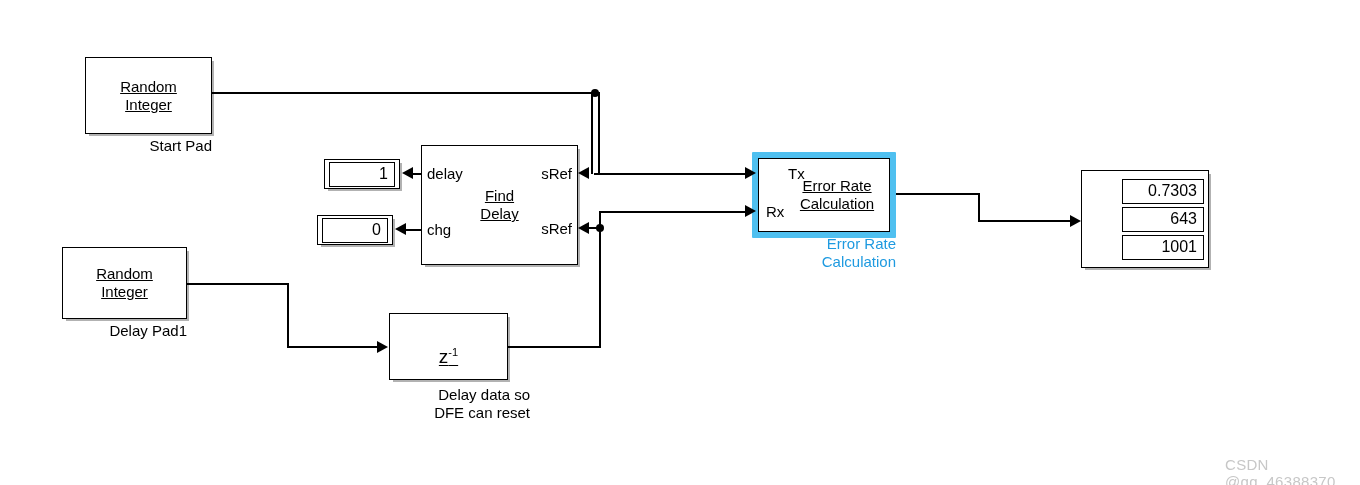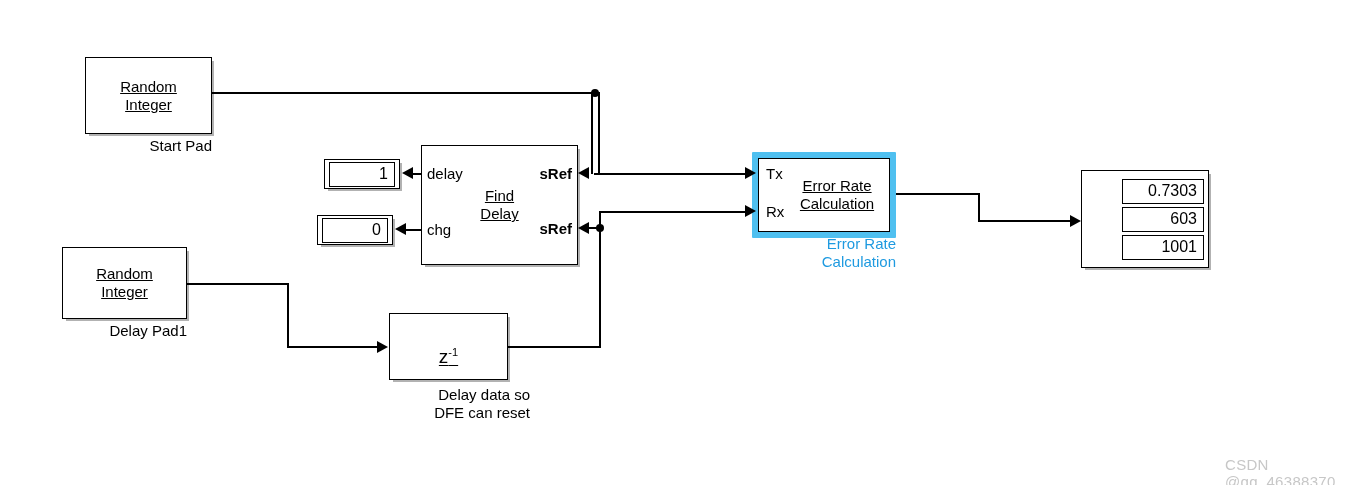--- a/index.html
+++ b/index.html
@@ -47,21 +47,21 @@
   }
   .caption.highlight { color: #1e9ae0; }
 
   
   .port-label {
     position: absolute;
     font-size: 15px;
     color: #000000;
     user-select: none;
   }
-  .port-label.right { text-align: right; font-weight: bold; }
+  .port-label.right { text-align: right; }
 
   
   .display-block {
     position: absolute;
     box-sizing: border-box;
     border: 1.8px solid #000000;
     background: #ffffff;
     box-shadow: 3px 3px 0 -1px rgba(0,0,0,0.30);
     padding: 4px;
     display: flex;
@@ -195,34 +195,34 @@
     </span>
   </div>
   <div class="caption" style="left:368px; top:386px; width:162px;">Delay data so
 DFE can reset</div>
 
   <div class="glow" style="left:752px; top:152px; width:144px; height:86px;"></div>
   <div class="block" style="left:758px; top:158px; width:132px; height:74px; box-shadow:none;">
     <span class="block-text" style="padding-left:26px;">Error Rate
 Calculation</span>
   </div>
-  <div class="port-label" style="left:766px; top:165px;text-align:right;">Tx</div>
+  <div class="port-label" style="left:788px; top:165px;text-align:right;">Tx</div>
   <div class="port-label" style="left:766px; top:203px;">Rx</div>
   <div class="caption highlight" style="left:752px; top:235px; width:144px;">Error Rate
 Calculation</div>
 
   <div class="arrow arrow-right" style="left:745px; top:167px;"></div>
   <div class="arrow arrow-right" style="left:745px; top:205px;"></div>
 
   <div class="wire-h" style="left:896px; top:193px; width:84px;"></div>
   <div class="wire-v" style="left:978px; top:193px; height:28px;"></div>
   <div class="wire-h" style="left:978px; top:220px; width:92px;"></div>
   <div class="arrow arrow-right" style="left:1070px; top:215px;"></div>
 
   <div class="display-block" style="left:1081px; top:170px; width:128px; height:98px;padding-left:40px;">
     <div class="display-cell">0.7303</div>
-    <div class="display-cell">603</div>
+    <div class="display-cell">643</div>
     <div class="display-cell">1001</div>
   </div>
 
   <div class="watermark" style="left:1225px; top:456px;">CSDN @qq_46388370</div>
 
 </div>
 
 </body></html>

